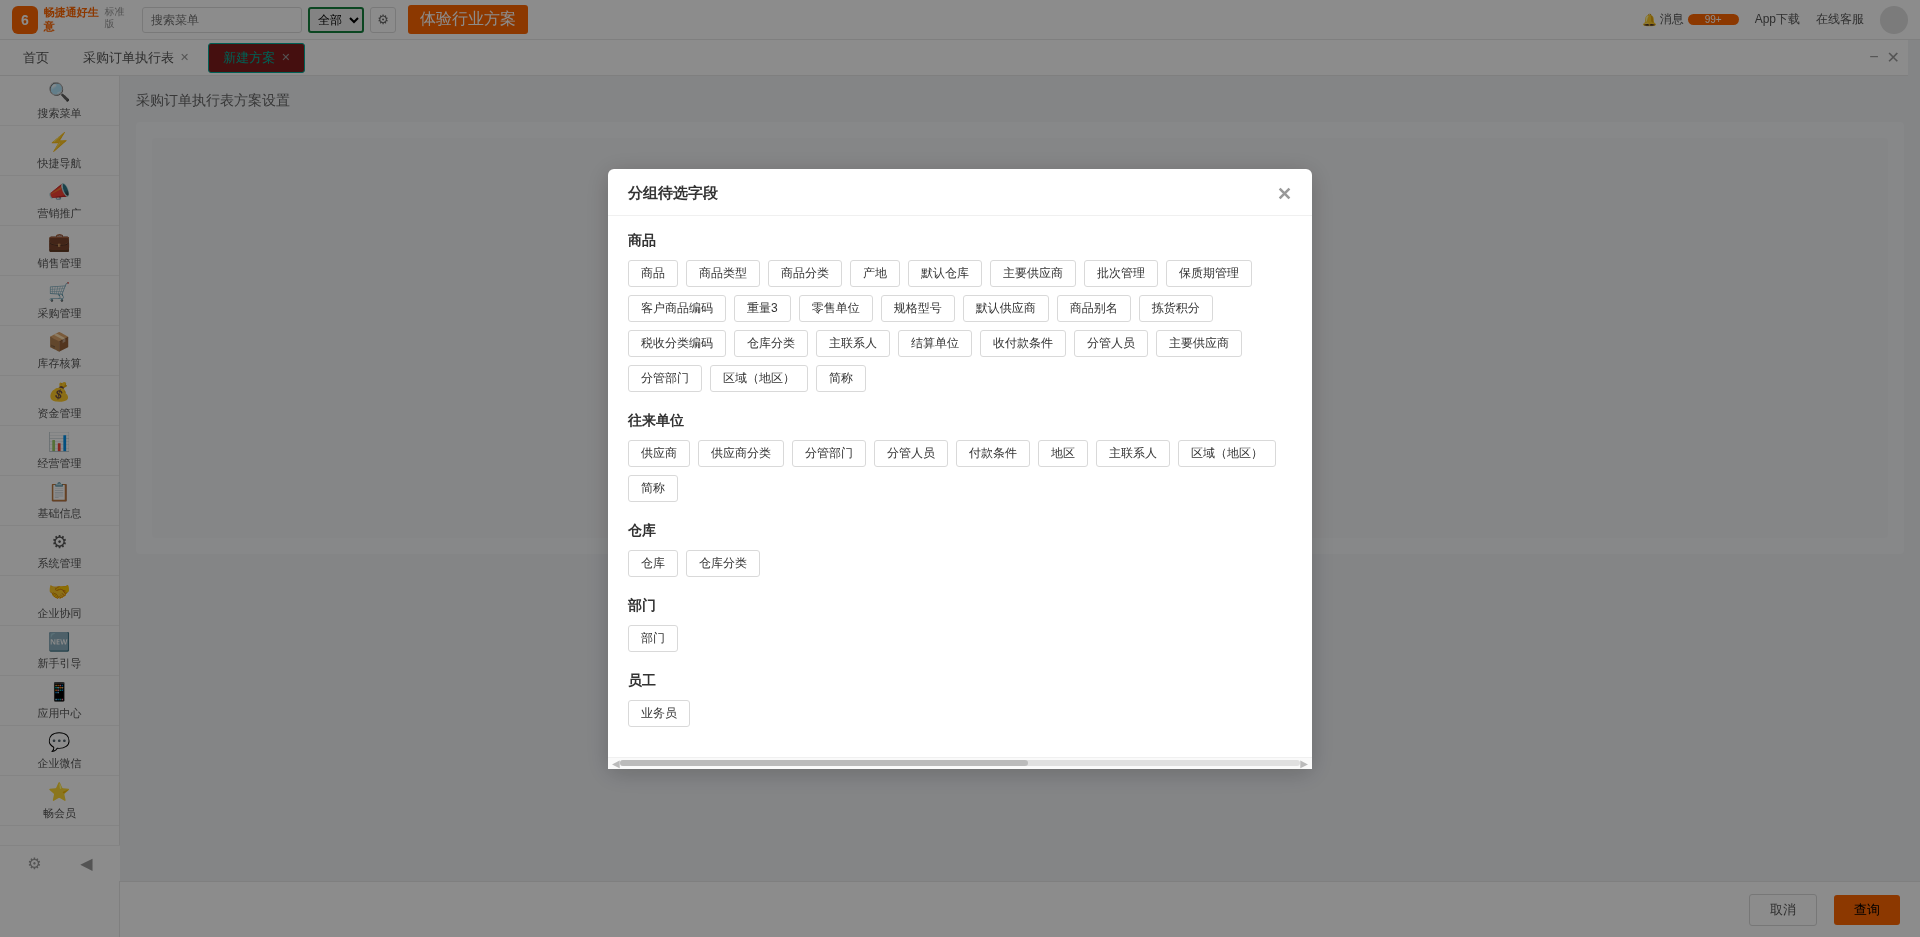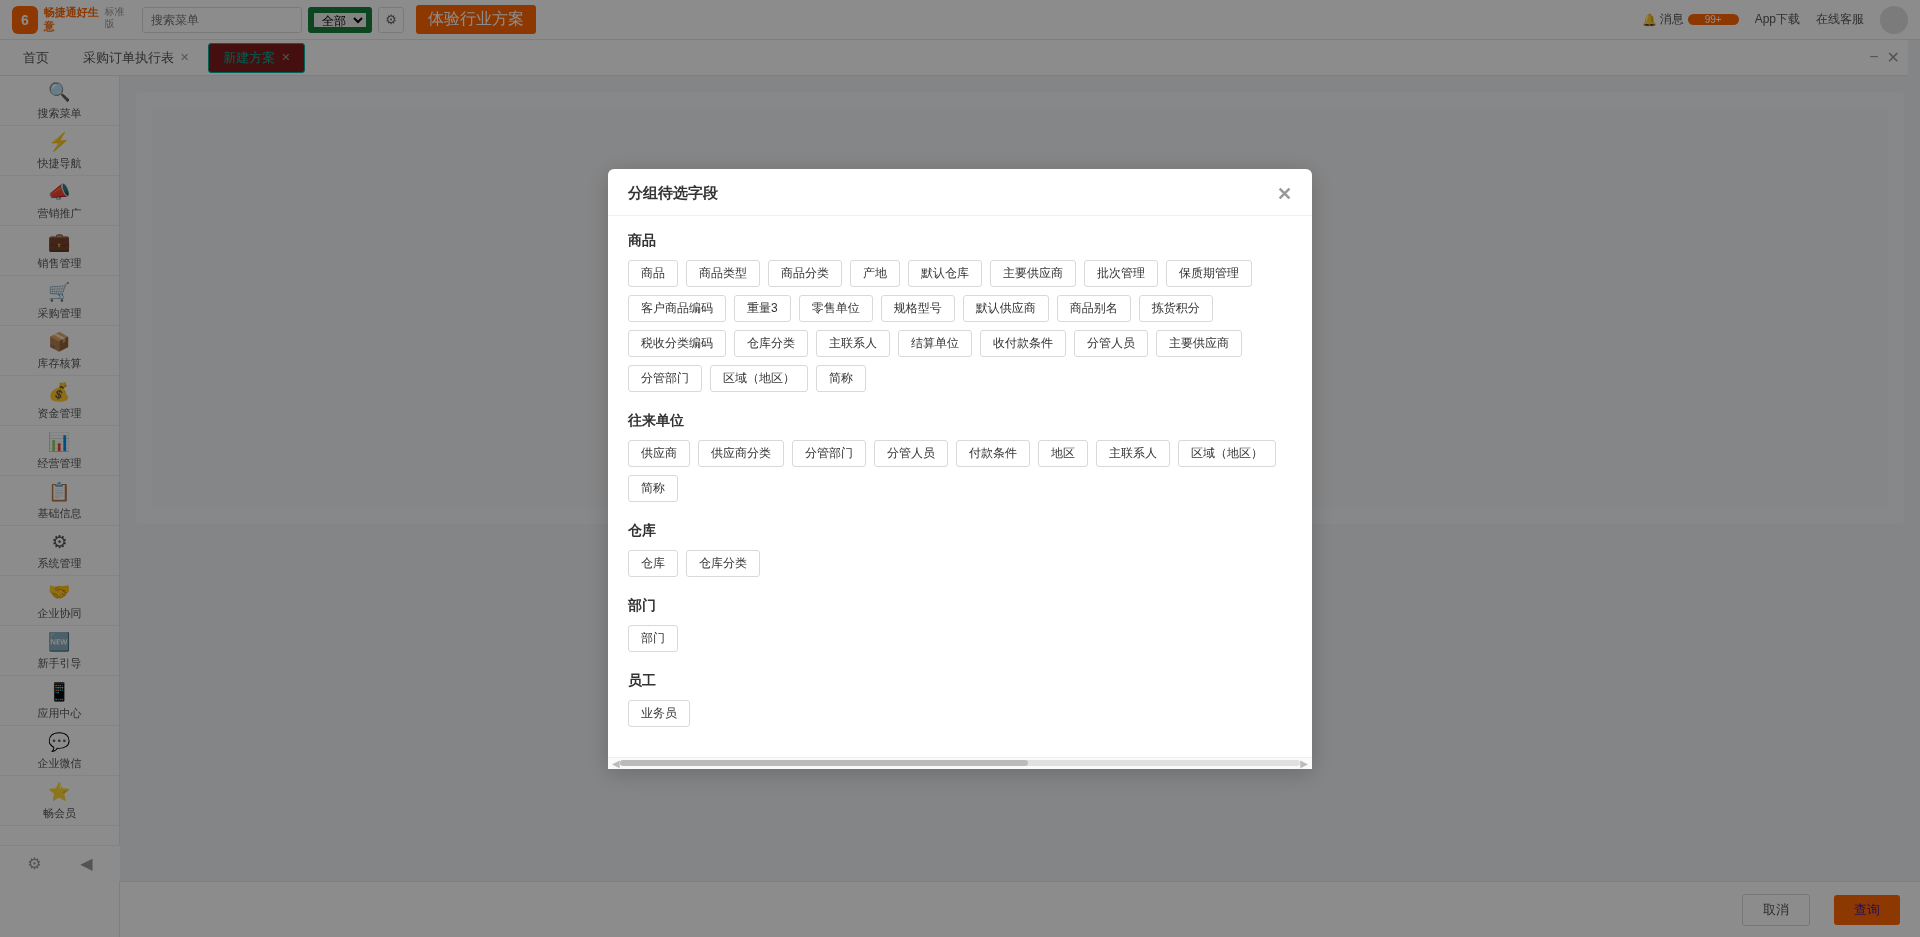--- a/index.html
+++ b/index.html
@@ -189,30 +189,30 @@
     }
 
     
     .footer-bar {
       position: fixed;
       bottom: 0; left: 0; right: 0;
       height: 56px;
       background: #fff;
       border-top: 1px solid #e8e8e8;
       display: flex; align-items: center; justify-content: flex-end;
-      padding: 0 20px; gap: 24px;
+      padding: 0 20px; gap: 17px;
       z-index: 10;
     }
     .btn-cancel {
       padding: 6px 20px; border: 1px solid #d9d9d9; border-radius: 3px;
       background: #fff; cursor: pointer; font-size: 13px; color: #555;
     }
     .btn-confirm {
       padding: 6px 20px; border: none; border-radius: 3px;
-      background: #f60; color: #4c1d95; cursor: pointer; font-size: 13px;
+      background: #f60; color: #000000; cursor: pointer; font-size: 13px;
     }
     .sidebar-bottom {
       position: fixed;
       bottom: 56px; left: 0;
       width: 120px;
       display: flex; align-items: center; justify-content: space-around;
       padding: 8px;
       border-top: 1px solid #f0f0f0;
       background: #fff;
     }
@@ -226,21 +226,21 @@
     <div class="logo-icon">
       <span>6</span>
     </div>
     <div style="display:flex;flex-direction:row;line-height:1.2">
       <span class="logo-text" style="font-size:11px;color:#f60;font-weight:bold;">畅捷通好生意</span>
       <span style="font-size:10px;color:#999;">标准版</span>
     </div>
   </div>
   <div class="header-search">
     <input type="text" style="width: 160px; height: 26px; border: 1px solid rgb(221, 221, 221); border-radius: 3px; padding: 0px 8px; font-size: 12px;" placeholder="搜索菜单">
-    <select style="height:26px;border:6px solid #15803d;border-radius:3px;font-size:12px;padding:0 4px;">
+    <select style="height:26px;border:2px solid #15803d;border-radius:3px;font-size:12px;padding:0 4px;">
       <option>全部</option>
     </select>
     <div class="gear-btn">
       <span>⚙</span>
     </div>
     <button class="experience-btn">体验行业方案</button>
   </div>
   <div class="header-right">
     <span style="cursor:pointer;display:flex;align-items:center;gap:2px;">
       <span>🔔</span>
@@ -334,20 +334,21 @@
         <span>畅会员</span>
       </div>
     </div>
   <div class="sidebar-bottom">
     <span class="sb-btn">⚙</span>
     <span class="sb-btn">◀</span>
   </div>
 </div>
 
 <div class="main-content">
+  <div class="page-title">采购订单执行表方案设置</div>
   <div class="bg-content">
     <div style="height:400px;background:#f9f9f9;border-radius:4px;"></div>
   </div>
 </div>
 
 <div class="overlay">
   <div class="modal">
     <div class="modal-header">
       <span>分组待选字段</span>
       <span class="modal-close">✕</span>

